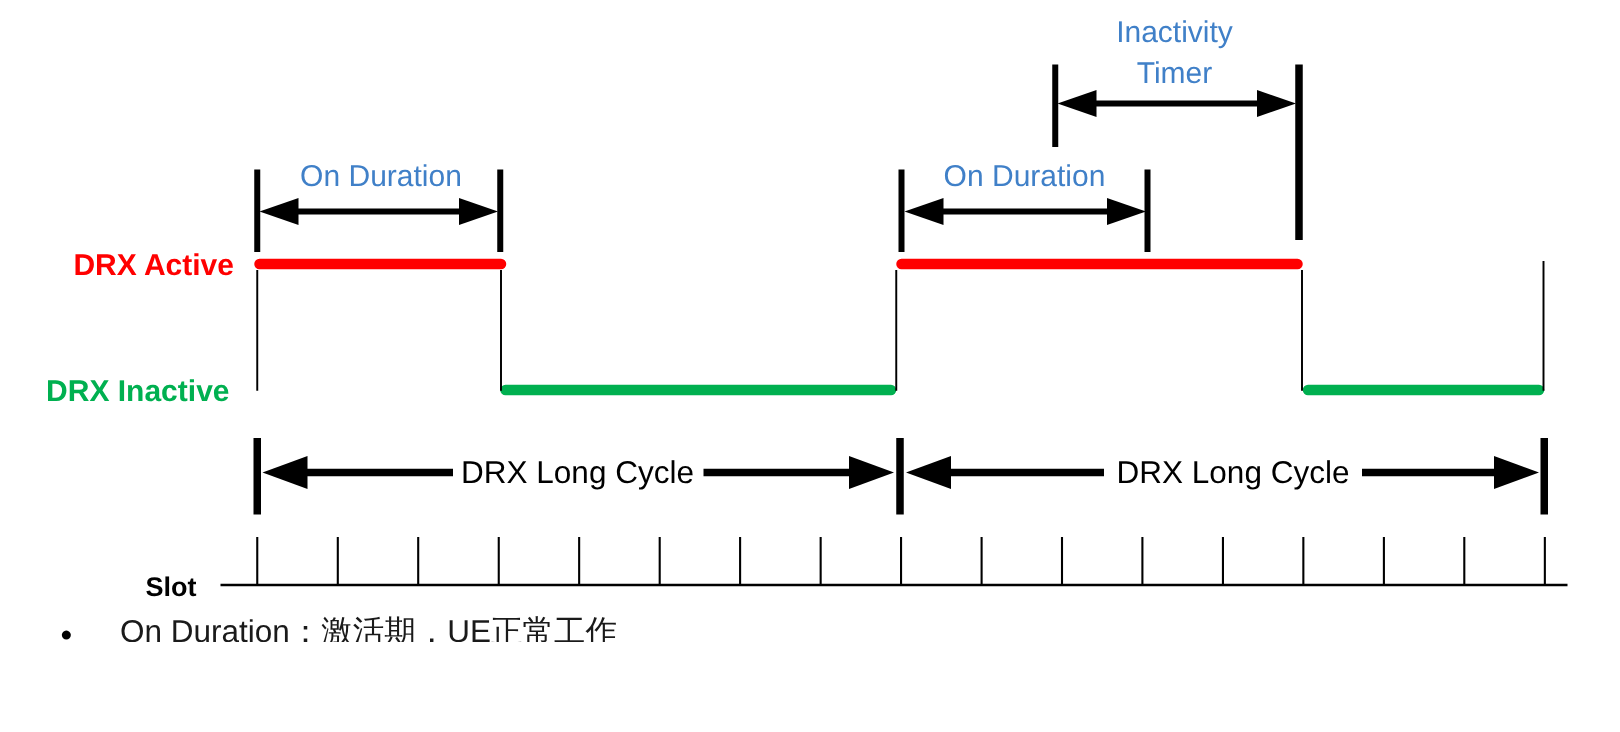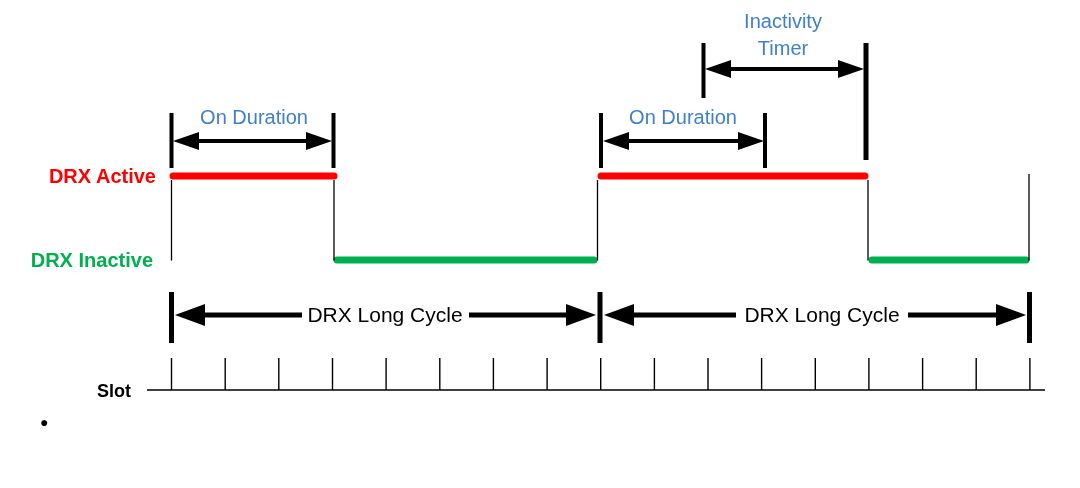--- a/index.html
+++ b/index.html
@@ -111,19 +111,20 @@
       <line x1="868.9" y1="358" x2="868.9" y2="390" stroke="#000" stroke-width="1.4"></line>
       <line x1="922.6" y1="358" x2="922.6" y2="390" stroke="#000" stroke-width="1.4"></line>
       <line x1="976.2" y1="358" x2="976.2" y2="390" stroke="#000" stroke-width="1.4"></line>
       <line x1="1029.9" y1="358" x2="1029.9" y2="390" stroke="#000" stroke-width="1.4"></line>
     </g>
   </svg>
 
   <div class="bullets">
     <div class="bullet-row">
       <span class="dot">●</span>
+      <span class="note-text">On Duration：激活期，UE正常工作</span>
     </div>
     <div class="bullet-row">
       <span class="dot">●</span>
     </div>
   </div>
 
 </div>
 
 </body></html>

